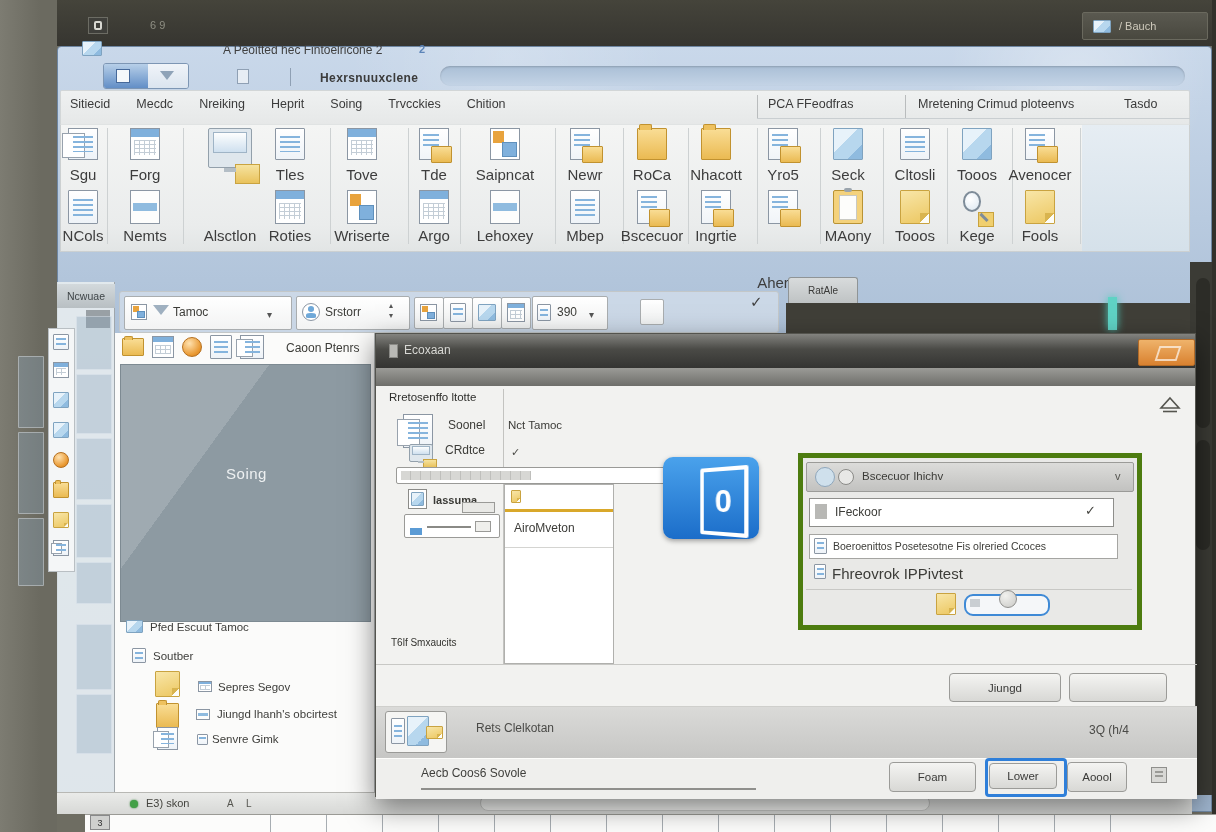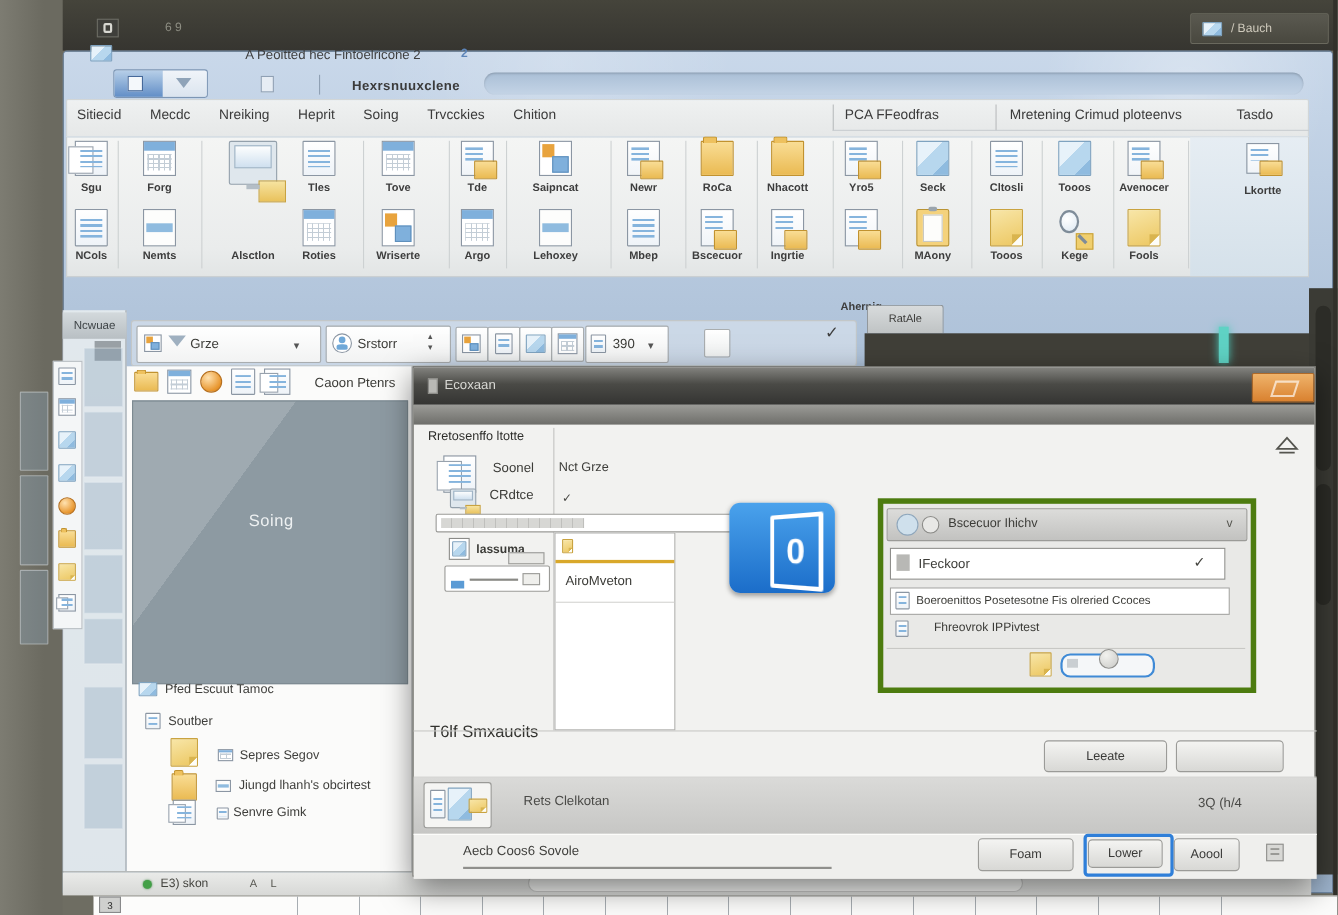--- a/index.html
+++ b/index.html
@@ -56,21 +56,21 @@
     background:
       radial-gradient(circle at 1020px 30px, rgba(255,255,255,.30), transparent 130px),
       radial-gradient(circle at 450px 10px, rgba(255,255,255,.18), transparent 160px),
       linear-gradient(#c9d8ea,#a7bcd4 45%,#9db3cc);}
   .tab-label{font-size:12.5px;color:#3b3b3b;}
   #ribbon-tabstrip{left:60px;top:90px;width:1130px;height:34px;background:linear-gradient(#eff1f1,#e6e8e8);border:1px solid #d2d6d7;border-bottom:none;border-radius:2px 2px 0 0;}
   #ribbon-tabs-left{left:70px;top:97px;display:flex;gap:26px;}
   #ribbon-body{left:60px;top:124px;width:1130px;height:128px;background:linear-gradient(#f4f5f4,#eaecec 80%,#e2e5e5);border:1px solid #ccd0d1;border-top:1px solid #e0e3e3;}
   .rib-div{position:absolute;top:128px;width:1px;height:116px;background:#cdd1d2;}
   .rib-btn{position:absolute;display:block;}
-  .rib-label{position:absolute;width:100%;text-align:center;font-size:10px;color:#3d3d3d;font-weight:bold;}
+  .rib-label{position:absolute;width:100%;text-align:center;font-size:15px;color:#3d3d3d;}
   #ribbon-corner{left:1082px;top:125px;width:107px;height:126px;background:linear-gradient(#e6edf3,#d5e1ea);}
   #toolbar-outer{left:119px;top:291px;width:660px;height:42px;border:1px solid #c3c7c8;border-radius:3px;background:rgba(255,255,255,.35);}
   .combo{position:absolute;background:linear-gradient(#ffffff,#f2f3f3);border:1px solid #a9adaf;border-radius:2px;}
   .combo .caret::after{content:"▾";font-size:10px;color:#555;}
   .mini-btn{position:absolute;background:linear-gradient(#ffffff,#eef0f0);border:1px solid #a9adaf;border-radius:2px;}
   #darkband{left:786px;top:303px;width:404px;height:32px;background:#403f38;}
   #teal-mark{left:1108px;top:297px;width:9px;height:33px;background:#5fd2c4;box-shadow:0 0 9px #4ec9ba;}
   #bg-tab{left:788px;top:277px;width:70px;height:26px;background:linear-gradient(#d8dbdc,#bfc3c4);border:1px solid #8f9496;border-bottom:none;border-radius:3px 3px 0 0;font-size:10px;color:#3a3a38;display:flex;align-items:center;justify-content:center;}
   #left-panel{left:115px;top:333px;width:260px;height:459px;background:#fbfbfa;border-right:1px solid #b4b7b8;}
   #preview-box{left:120px;top:364px;width:251px;height:258px;background:linear-gradient(126deg,rgba(255,255,255,.16) 0 34%,rgba(255,255,255,0) 34%),#8d9aa2;border:1px solid #7d8a92;}
@@ -160,24 +160,20 @@
     </div>
   <div class="txt tab-label" style="left:768px;top:97px;">PCA FFeodfras</div>
   <div class="txt tab-label" style="left:918px;top:97px;">Mretening Crimud ploteenvs</div>
   <div class="txt tab-label" style="left:1124px;top:97px;">Tasdo</div>
   <div class="abs" style="left:757px;top:95px;width:1px;height:24px;background:#b9bcbd;"></div>
   <div class="abs" style="left:905px;top:95px;width:1px;height:24px;background:#b9bcbd;"></div>
   <div class="abs" style="left:757px;top:118px;width:433px;height:1px;background:#c9ced1;"></div>
 
   <div class="abs" id="ribbon-body"></div>
   <div class="abs" id="ribbon-corner"></div>
-  <div class="abs rib-btn" style="left:1105px;top:126px;width:86px;height:60px;">
-    <div class="ic ic-pagefolder" style="left:28px;top:4px;width:30px;height:28px;"></div>
-    <div class="rib-label" style="top:42px;">Lkortte</div>
-  </div>
   <div id="ribbon-groups">
       <div class="rib-div" style="left: 107px;"></div>
       <div class="rib-div" style="left: 183px;"></div>
       <div class="rib-div" style="left: 330px;"></div>
       <div class="rib-div" style="left: 408px;"></div>
       <div class="rib-div" style="left: 460px;"></div>
       <div class="rib-div" style="left: 555px;"></div>
       <div class="rib-div" style="left: 623px;"></div>
       <div class="rib-div" style="left: 688px;"></div>
       <div class="rib-div" style="left: 757px;"></div>
@@ -305,21 +301,21 @@
       <div class="rib-btn" style="left: 1008px; top: 188px; width: 64px; height: 58px;">
         <div class="ic ic-note" style="left: 17px; top: 2px; width: 30px; height: 34px;"></div>
         <div class="rib-label" style="top: 39px;">Fools</div>
       </div>
     </div>
 
   <div class="abs" id="toolbar-outer"></div>
   <div class="combo" style="left:124px;top:296px;width:166px;height:32px;">
     <div class="ic ic-grid" style="left:6px;top:7px;width:16px;height:16px;"></div>
     <div class="abs" style="left:28px;top:8px;width:0;height:0;border-left:8px solid transparent;border-right:8px solid transparent;border-top:10px solid #9fb0c0;"></div>
-    <div class="txt small12" style="left:48px;top:8px;">Grze</div>
+    <div class="txt small12" style="left:48px;top:8px;">Tamoc</div>
     <div class="abs caret" style="left:142px;top:7px;"></div>
   </div>
   <div class="combo" style="left:296px;top:296px;width:112px;height:32px;">
     <div class="ic ic-person" style="left:5px;top:6px;width:18px;height:18px;"></div>
     <div class="txt small12" style="left:28px;top:8px;">Srstorr</div>
     <div class="abs" style="left:92px;top:4px;font-size:8px;color:#555;line-height:1.2;">▴<br>▾</div>
   </div>
   <div class="mini-btn" style="left:414px;top:297px;width:28px;height:30px;">
     <div class="ic ic-grid" style="left:5px;top:6px;width:17px;height:17px;"></div>
   </div>
@@ -436,40 +432,40 @@
     <div id="dlg-sub"></div>
 
     <div class="txt" style="left:13px;top:57px;font-size:11.5px;color:#2e2e2b;">Rretosenffo ltotte</div>
     <div class="ic ic-pages" style="left:27px;top:80px;width:30px;height:34px;"></div>
     <div class="txt small12" style="left:72px;top:84px;">Soonel</div>
     <div class="txt small12" style="left:69px;top:109px;">CRdtce</div>
     <div class="ic ic-monitor" style="left:33px;top:110px;width:24px;height:18px;">
         <div class="mnote"></div>
       </div>
     <div class="abs" style="left:127px;top:55px;width:1px;height:275px;background:#c3c3c0;"></div>
-    <div class="txt" style="left:132px;top:85px;font-size:11.5px;">Nct Grze</div>
+    <div class="txt" style="left:132px;top:85px;font-size:11.5px;">Nct Tamoc</div>
     <div class="txt small11" style="left:135px;top:112px;color:#4a4a46;">✓</div>
 
     <div class="abs" style="left:20px;top:133px;width:292px;height:17px;background:#fff;border:1px solid #9a9a97;border-radius:2px;">
       <div class="abs" style="left:4px;top:3px;width:130px;height:9px;background:repeating-linear-gradient(90deg,#d7d7d4 0 9px,#bfbfbc 9px 10px);"></div>
     </div>
 
     <div class="abs" style="left:32px;top:155px;width:19px;height:20px;background:#fff;border:1px solid #8b8b88;">
       <div class="ic ic-pane" style="left:2px;top:2px;width:13px;height:14px;"></div>
     </div>
     <div class="txt" style="left:57px;top:160px;font-size:11px;font-weight:bold;color:#3a3a36;">lassuma</div>
     <div class="abs" style="left:86px;top:168px;width:33px;height:11px;background:#e9e9e6;border:1px solid #9a9a97;"></div>
 
     <div class="abs" style="left:28px;top:180px;width:96px;height:24px;background:#fff;border:1px solid #9a9a97;border-radius:2px;">
       <div class="abs" style="left:5px;top:13px;width:12px;height:7px;background:#5b9bd5;"></div>
       <div class="abs" style="left:22px;top:11px;width:44px;height:2px;background:#8a8a86;"></div>
       <div class="abs" style="left:70px;top:6px;width:16px;height:11px;border:1px solid #9a9a97;background:#efefec;"></div>
     </div>
 
-    <div class="txt" style="left:15px;top:323px;font-size:15px;color:#33332f;">T6lf Smxaucits</div>
+    <div class="txt" style="left:15px;top:303px;font-size:10px;color:#33332f;">T6lf Smxaucits</div>
 
     <div class="abs" style="left:128px;top:150px;width:110px;height:180px;background:#fff;border:1px solid #b0b0ad;">
       <div class="ic ic-note" style="left:6px;top:5px;width:10px;height:13px;"></div>
       <div class="abs" style="left:0;top:24px;width:108px;height:3px;background:#d9a82a;"></div>
       <div class="txt small12" style="left:9px;top:36px;">AiroMveton</div>
       <div class="abs" style="left:0;top:62px;width:108px;height:1px;background:#d4d4d1;"></div>
     </div>
 
     <div id="outlook-tile">
       <div id="outlook-flag">
@@ -487,36 +483,36 @@
       <div id="rp-field">
         <div class="abs" style="left:5px;top:5px;width:12px;height:15px;background:#b8b8b5;"></div>
         <div class="txt small12" style="left:25px;top:6px;">IFeckoor</div>
         <div class="txt" style="left:275px;top:4px;font-size:13px;color:#44443f;">✓</div>
       </div>
       <div id="rp-row1">
         <div class="ic ic-page" style="left:4px;top:3px;width:13px;height:16px;"></div>
         <div class="txt" style="left:23px;top:5px;font-size:10.5px;">Boeroenittos Posetesotne Fis olreried Ccoces</div>
       </div>
       <div class="ic ic-page" style="left:11px;top:106px;width:12px;height:15px;"></div>
-      <div class="txt" style="left:46px;top:107px;font-size:11px;">Fhreovrok IPPivtest</div>
+      <div class="txt" style="left:29px;top:107px;font-size:15px;">Fhreovrok IPPivtest</div>
       <div class="hair" style="left:3px;top:131px;width:326px;height:1px;"></div>
       <div class="ic ic-note" style="left:133px;top:135px;width:20px;height:22px;"></div>
       <div id="rp-track">
         <div class="abs" style="left:4px;top:3px;width:10px;height:8px;background:#c9ced2;"></div>
       </div>
       <div id="rp-knob"></div>
     </div>
 
     <svg class="abs" style="left:783px;top:62px;" width="22" height="18" viewBox="0 0 22 18">
       <polygon points="11,2 20,12 2,12" fill="none" stroke="#55554f" stroke-width="1.6"></polygon>
       <line x1="4" y1="15.5" x2="18" y2="15.5" stroke="#55554f" stroke-width="1.6"></line>
     </svg>
 
     <div class="hair" style="left:0;top:330px;width:821px;height:1px;"></div>
-    <div class="dlg-btn" style="left:573px;top:339px;width:110px;height:27px;">Leeate</div>
+    <div class="dlg-btn" style="left:573px;top:339px;width:110px;height:27px;">Jiungd</div>
     <div class="dlg-btn" style="left:693px;top:339px;width:96px;height:27px;"></div>
 
     <div id="dlg-band">
       <div class="abs" style="left:9px;top:4px;width:62px;height:42px;background:#f5f5f3;border:1px solid #9a9a97;border-radius:3px;">
         <div class="ic ic-page" style="left:5px;top:6px;width:14px;height:26px;"></div>
         <div class="ic ic-pane" style="left:21px;top:4px;width:22px;height:30px;"></div>
         <div class="ic ic-note" style="left:40px;top:14px;width:17px;height:13px;"></div>
       </div>
       <div class="txt small12" style="left:100px;top:14px;color:#4a4a47;">Rets Clelkotan</div>
       <div class="txt small12" style="left:713px;top:16px;color:#4a4a47;">3Q (h/4</div>

